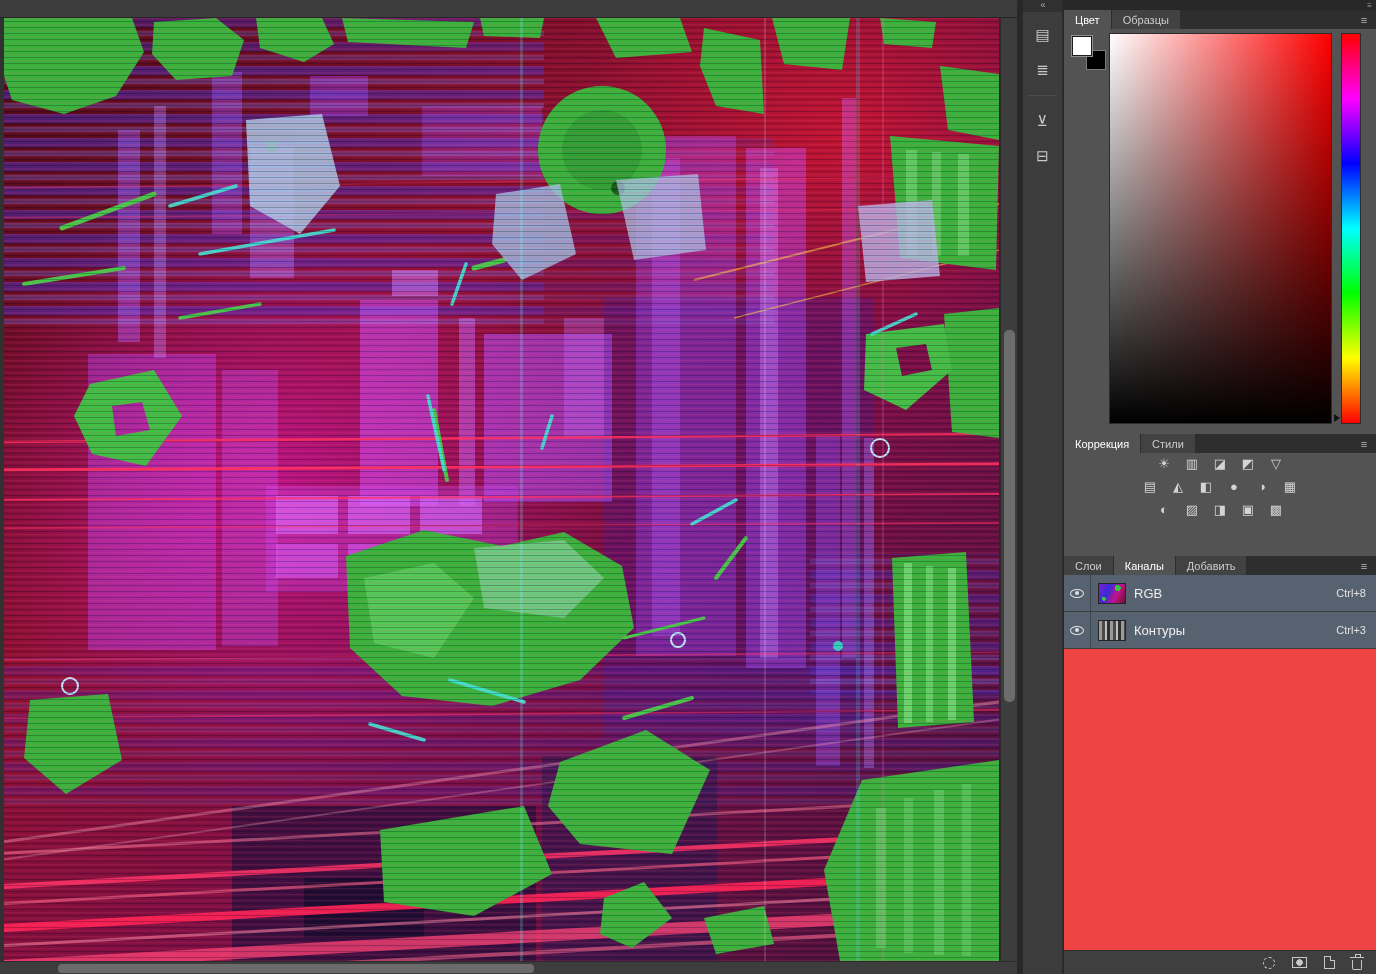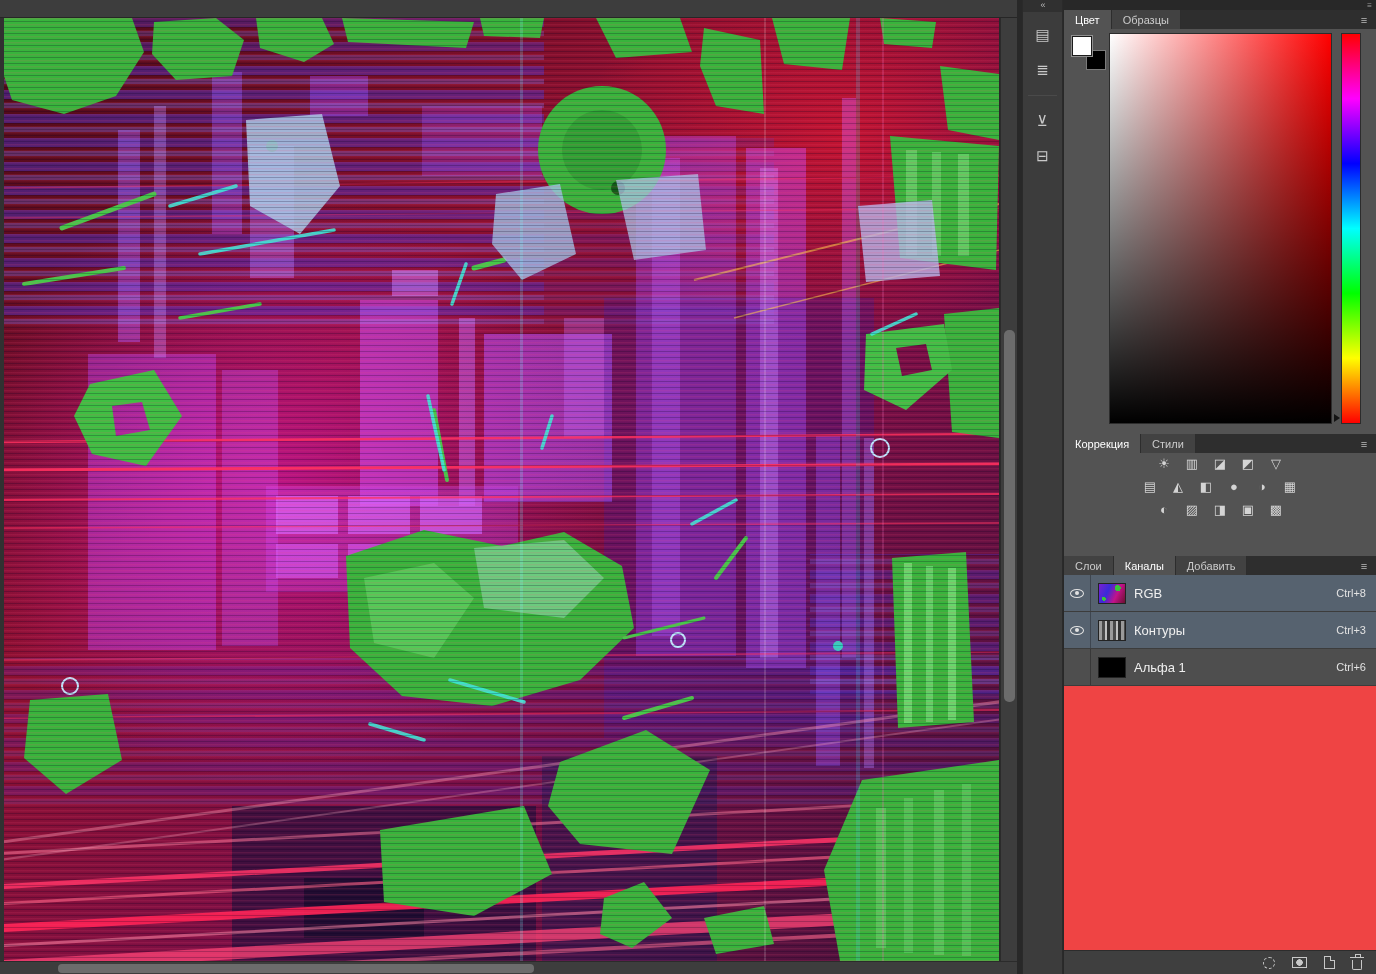--- a/index.html
+++ b/index.html
@@ -419,26 +419,20 @@
           <div class="ch-short">Ctrl+8</div>
         </div>
         <div class="ch-row selected">
           <div class="eye-well">
               <span class="eye"></span>
             </div>
           <div class="ch-thumb thumb-red"></div>
           <div class="ch-name">Контуры</div>
           <div class="ch-short">Ctrl+3</div>
         </div>
-        <div class="ch-row">
-          <div class="eye-well"></div>
-          <div class="ch-thumb thumb-alpha"></div>
-          <div class="ch-name">Альфа 1</div>
-          <div class="ch-short">Ctrl+6</div>
-        </div>
       </div>
 
       <div class="ch-footer">
         <span class="ic-selection"></span>
         <span class="ic-mask"></span>
         <span class="ic-newchan"></span>
         <span class="ic-trash"></span>
       </div>
     </div>
   </div>

